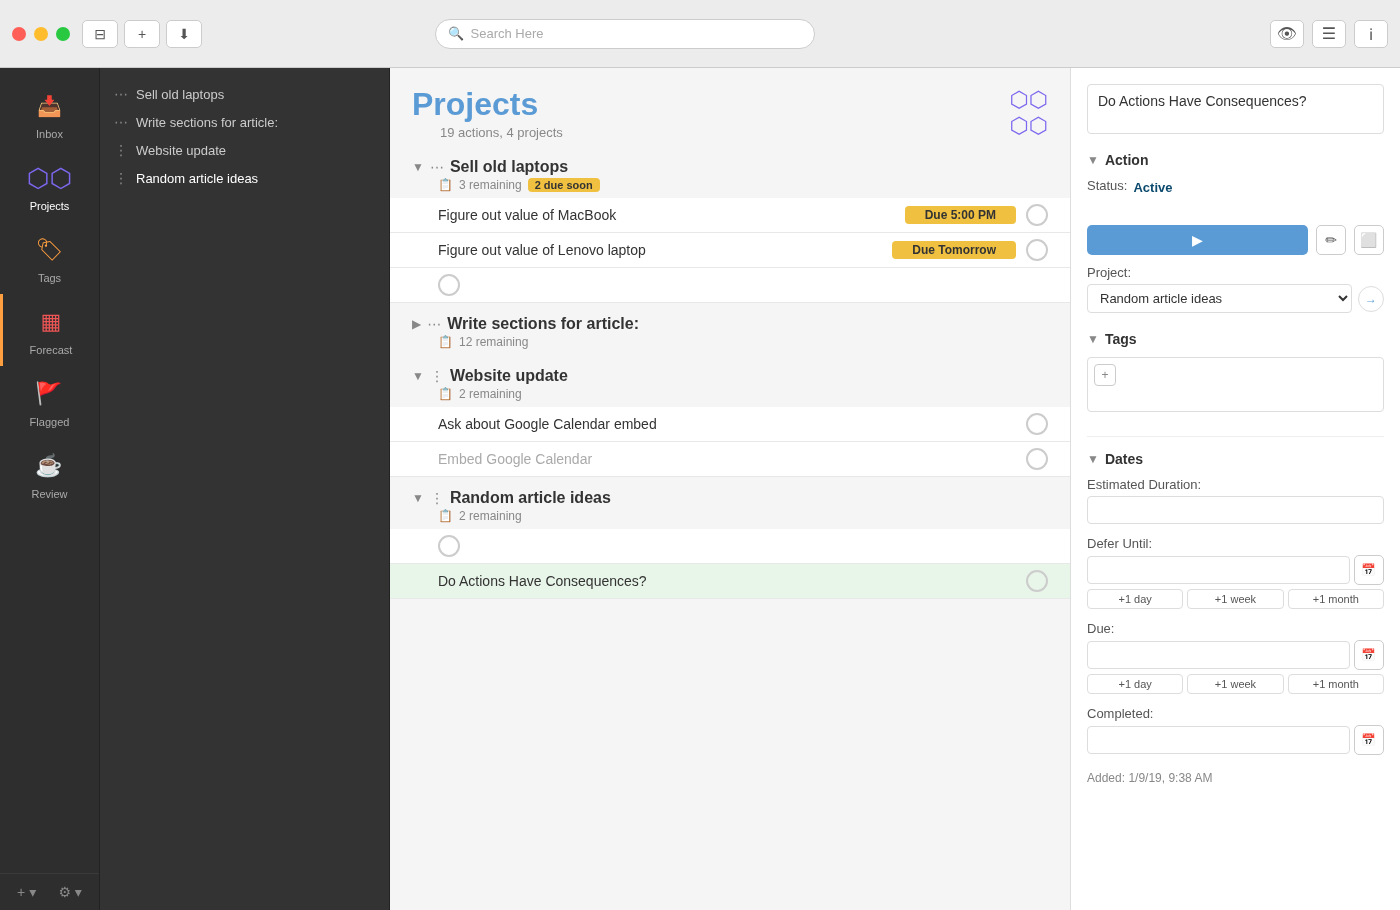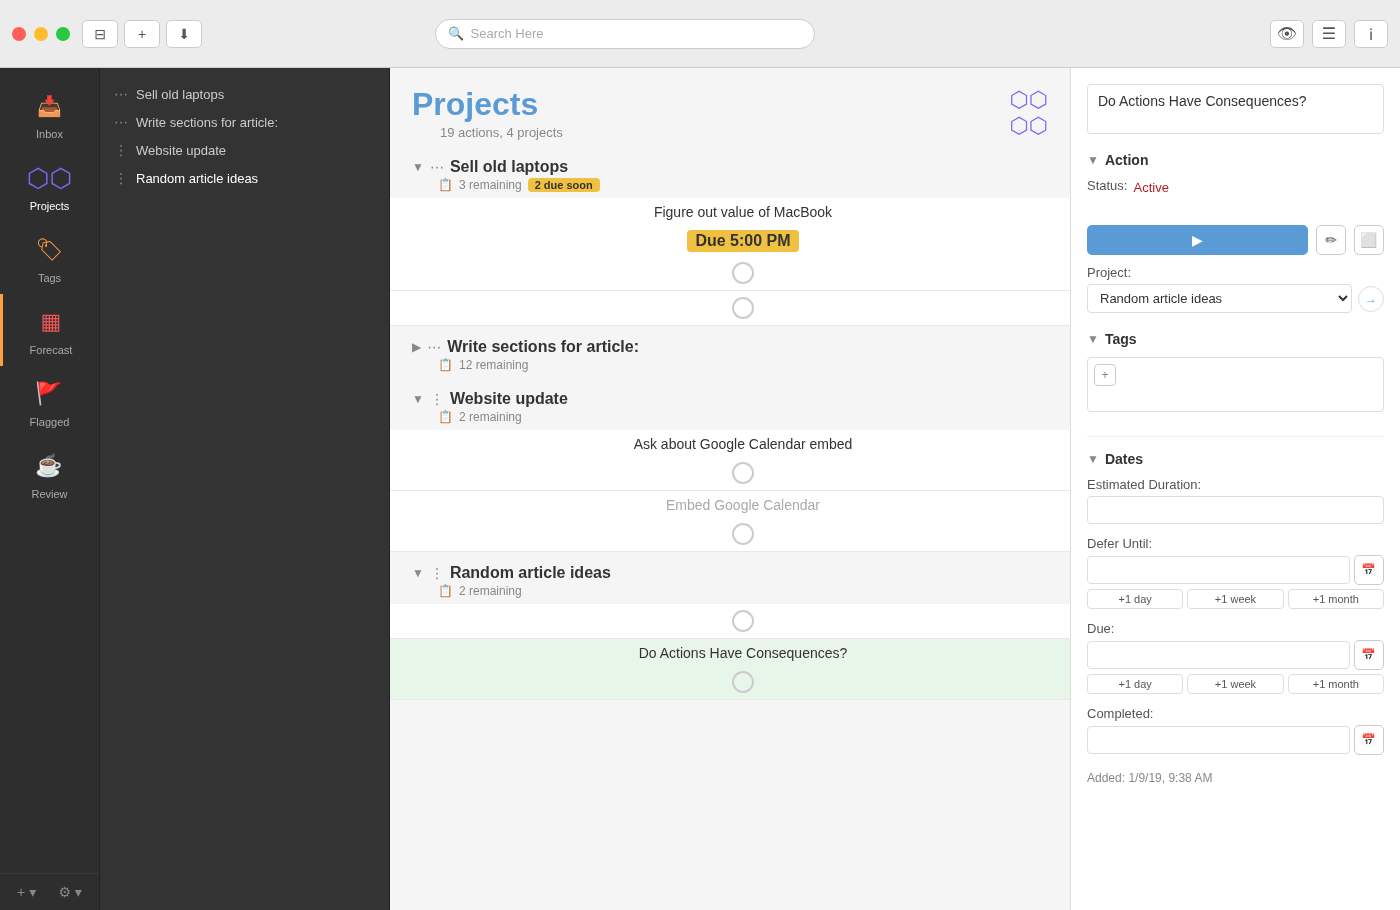--- a/index.html
+++ b/index.html
@@ -258,33 +258,32 @@
 
     
     .task-row {
       display: flex;
       align-items: center;
       padding: 6px 22px 6px 48px;
       border-bottom: 1px solid #e8e8e8;
       gap: 10px;
       cursor: pointer;
       background: white;
-      flex-direction: column;
     }
     .task-row.selected { background: #e8f5e9; }
     .task-text {
       flex: 1;
       font-size: 14px;
       color: #333;
     }
-    .task-text.dimmed { color: #aaa; text-align: right; }
+    .task-text.dimmed { color: #aaa; }
     .task-due-badge {
-      font-size: 16px;
+      font-size: 12px;
       font-weight: 600;
-      padding: 2px 8px;
+      padding: 2px 20px;
       border-radius: 4px;
       background: #f0c040;
       color: #333;
     }
     .task-due-badge.tomorrow {
       background: #f0c040;
     }
     .task-checkbox {
       width: 22px; height: 22px;
       border-radius: 50%;
@@ -337,22 +336,22 @@
       margin-bottom: 4px;
     }
     .field-row {
       display: flex;
       align-items: center;
       gap: 6px;
       margin-bottom: 28px;
     }
     .field-value {
       font-size: 13px;
-      color: #b91c1c;
-      font-weight: 400;
+      color: #0c4a6e;
+      font-weight: 700;
     }
 
     .status-bar {
       display: flex;
       align-items: center;
       gap: 8px;
       margin-bottom: 10px;
     }
     .status-btn {
       flex: 1;
@@ -574,20 +573,25 @@
           <span>📋</span>
           <span>3 remaining</span>
           <span class="badge-due">2 due soon</span>
         </div>
         <div class="task-row">
           <span class="task-text">Figure out value of MacBook</span>
           <span class="task-due-badge">Due 5:00 PM</span>
           <div class="task-checkbox"></div>
         </div>
         <div class="task-row">
+          <span class="task-text">Figure out value of Lenovo laptop</span>
+          <span class="task-due-badge tomorrow">Due Tomorrow</span>
+          <div class="task-checkbox"></div>
+        </div>
+        <div class="task-row">
           <div class="task-checkbox"></div>
         </div>
       </div>
 
       <div class="project-group">
         <div class="project-header">
           <span class="collapse-arrow">▶</span>
           <span class="proj-icon">⋯</span>
           <span class="project-title">Write sections for article:</span>
         </div>

